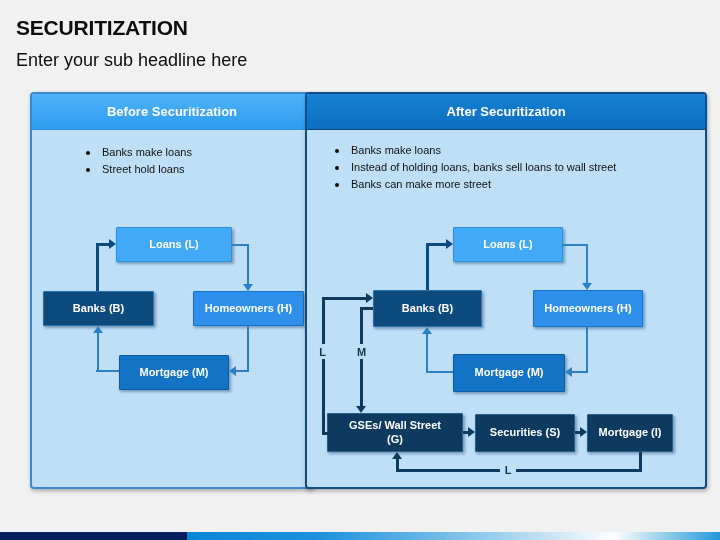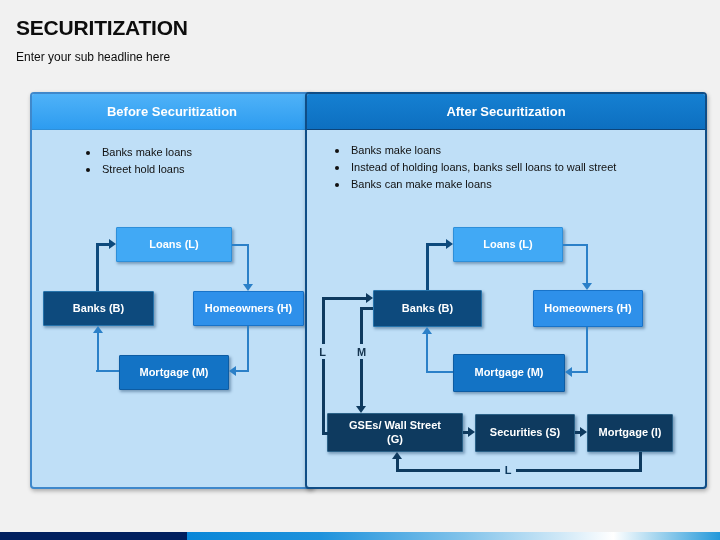--- a/index.html
+++ b/index.html
@@ -16,21 +16,21 @@
     --arrow-dark:#0d4a7d;
     --arrow-darkest:#0e3a5f;
     --footer-navy:#001f5e;
     --label:#14344f;
   }
   *{margin:0;padding:0;box-sizing:border-box;}
   body{font-family:"Liberation Sans",sans-serif;background:#555;}
   .slide{position:relative;width:720px;height:540px;background:var(--bg);overflow:hidden;}
 
   .title{position:absolute;left:16px;top:16px;font-size:21px;font-weight:bold;color:#0d0d0d;letter-spacing:-0.2px;}
-  .subtitle{position:absolute;left:16px;top:50px;font-size:12px;color:#0d0d0d;}
+  .subtitle{position:absolute;left:16px;top:50px;font-size:18px;color:#0d0d0d;}
 
   .panel{position:absolute;top:92px;height:397px;background:var(--panel-body);border-radius:4px;
          box-shadow:1px 2px 4px rgba(0,0,0,0.3);}
   .panel.before{left:30px;width:284px;border:2px solid var(--left-border);}
   .panel.after{left:305px;width:402px;border:2px solid var(--right-border);}
   .panel-header{position:absolute;left:0;top:0;width:100%;height:36px;display:flex;align-items:center;justify-content:center;
                 color:#fff;font-size:13px;font-weight:bold;border-radius:2px 2px 0 0;}
   .panel.before .panel-header{background:linear-gradient(#4fb2f8,#2d9cf0);border-bottom:1px solid #2e8fd9;}
   .panel.after .panel-header{background:linear-gradient(#1580d2,#0d6fc0);border-bottom:1px solid #0c447a;}
 
@@ -107,21 +107,21 @@
     <div class="ln c-light" style="left:65px;top:239px;width:2px;height:39px;"></div>
     <div class="ah u-light" style="left:61px;top:232px;"></div>
   </div>
 
   <div class="panel after">
     <div class="panel-header">After Securitization</div>
 
     <ul class="bullets">
       <li>Banks make loans</li>
       <li>Instead of holding loans, banks sell loans to wall street</li>
-      <li>Banks can make make loans</li>
+      <li>Banks can make more street</li>
     </ul>
 
     <div class="nbox loans" style="left:146px;top:133px;width:110px;height:35px;">Loans (L)</div>
     <div class="nbox bank" style="left:66px;top:196px;width:109px;height:37px;">Banks (B)</div>
     <div class="nbox home" style="left:226px;top:196px;width:110px;height:37px;">Homeowners (H)</div>
     <div class="nbox mort" style="left:146px;top:260px;width:112px;height:38px;">Mortgage (M)</div>
     <div class="nbox gse" style="left:20px;top:319px;width:136px;height:39px;">
       <div>GSEs/ Wall Street</div>
       <div>(G)</div>
     </div>

